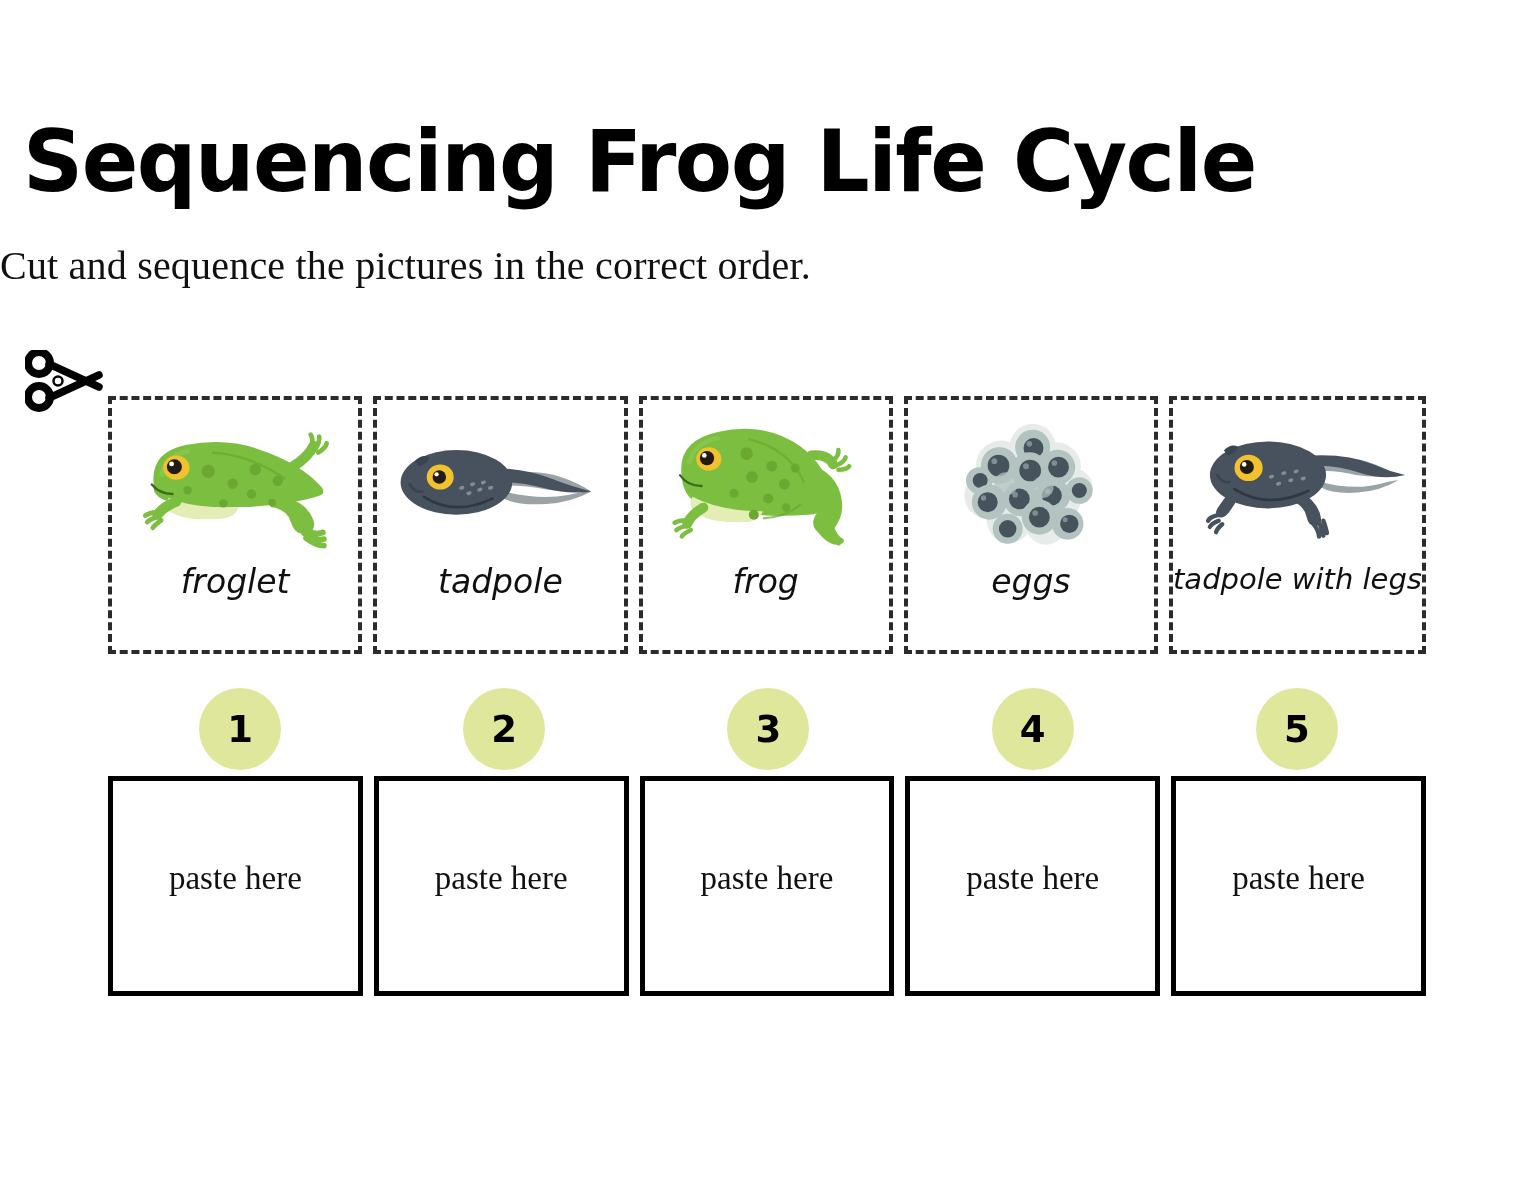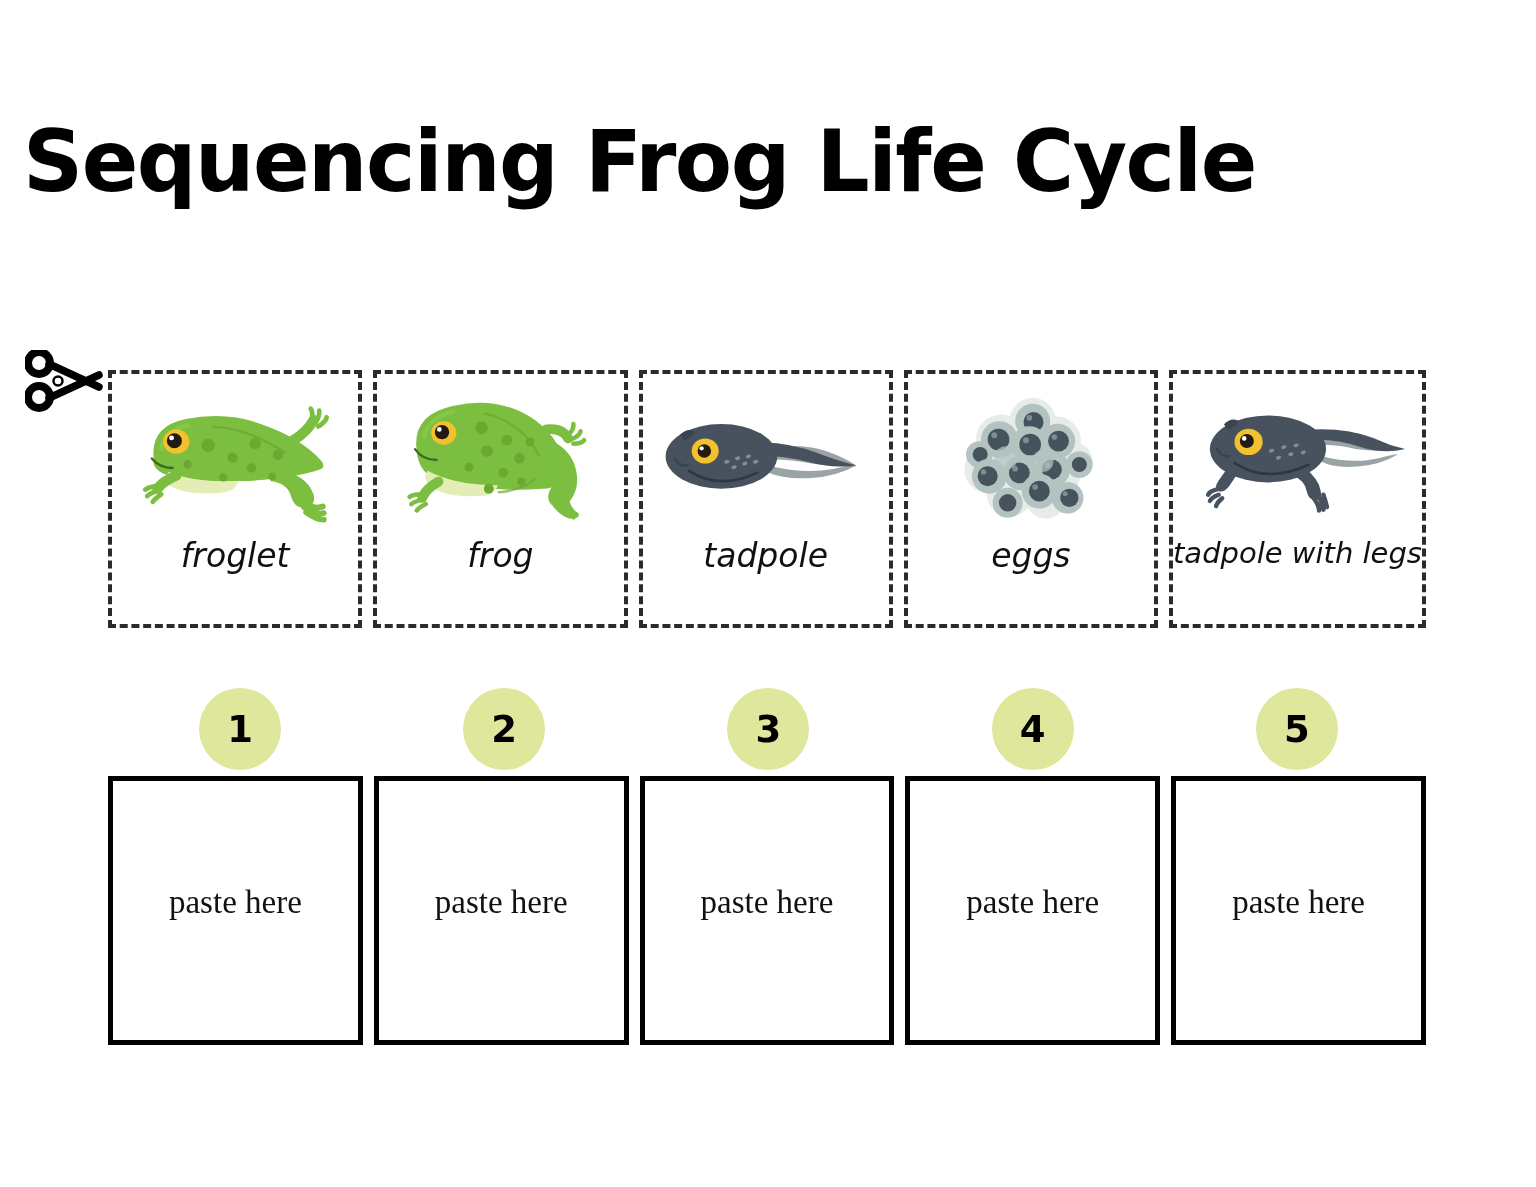--- a/index.html
+++ b/index.html
@@ -45,21 +45,21 @@
     left: 25px;
     top: 350px;
     width: 80px;
     height: 62px;
   }
 
   
   .cards-row {
     position: absolute;
     left: 108px;
-    top: 370px;
+    top: 396px;
     width: 1318px;
     height: 258px;
     display: flex;
     gap: 11px;
   }
   .cut-card {
     flex: 1 1 0;
     border: 4px dashed #2b2b2b;
     box-sizing: border-box;
     display: flex;
@@ -122,21 +122,21 @@
     font-size: 37px;
     color: #000000;
   }
 
   
   .boxes-row {
     position: absolute;
     left: 108px;
     top: 776px;
     width: 1318px;
-    height: 269px;
+    height: 220px;
     display: flex;
     gap: 11px;
   }
   .paste-box {
     flex: 1 1 0;
     border: 5px solid #000000;
     box-sizing: border-box;
     display: flex;
     align-items: center;
     justify-content: center;
@@ -147,20 +147,21 @@
     font-size: 33px;
     color: #111111;
     transform: translateY(-8px);
   }
 </style>
 </head>
 <body>
 
 <div class="header">
   <h1 class="worksheet-title">Sequencing Frog Life Cycle</h1>
+  <p class="worksheet-subtitle">Cut and sequence the pictures in the correct order.</p>
 </div>
 
 <div class="scissors-icon">
   <svg viewBox="0 0 80 62" width="80" height="62" aria-hidden="true">
     <g fill="none" stroke="#000000" stroke-width="7.5" stroke-linecap="round">
       <line x1="24" y1="14" x2="74" y2="37"></line>
       <line x1="24" y1="48" x2="74" y2="25"></line>
     </g>
     <circle cx="14" cy="13" r="11" fill="none" stroke="#000000" stroke-width="8"></circle>
     <circle cx="14" cy="47" r="11" fill="none" stroke="#000000" stroke-width="8"></circle>
@@ -204,20 +205,54 @@
         <circle cx="57" cy="52" r="2.6" fill="#ffffff"></circle>
 
         <path d="M36 74 q8 10 22 10" stroke="#3c6b22" stroke-width="2.6" fill="none" stroke-linecap="round"></path>
       </svg>
     </div>
     <div class="card-label">froglet</div>
   </div>
 
   <div class="cut-card">
     <div class="card-art">
+      <svg viewBox="0 0 250 120" width="225" height="110" aria-hidden="true">
+
+        <path d="M120 48 q42 -8 72 2 q18 6 34 16 q-26 2 -50 -2 q-30 -6 -56 -4 z" fill="#9aa3a6"></path>
+        <path d="M128 66 q40 10 72 4 q16 -4 26 -4 q-22 12 -50 14 q-30 2 -48 -6 z" fill="#9aa3a6"></path>
+
+        <path d="M112 40 q40 0 70 12 q20 8 44 14 q-26 4 -54 -4 q-32 -8 -60 -6 z" fill="#47525e"></path>
+
+        <ellipse cx="76" cy="56" rx="62" ry="36" fill="#47525e"></ellipse>
+
+        <path d="M30 32 q8 -8 16 -4 q-2 8 -12 10 z" fill="#3a4450"></path>
+
+        <ellipse cx="58" cy="50" rx="15" ry="14" fill="#f2c12e"></ellipse>
+        <circle cx="57" cy="50" r="7.5" fill="#231a12"></circle>
+        <circle cx="54" cy="47" r="2.4" fill="#ffffff"></circle>
+
+        <path d="M24 58 q6 10 14 8" stroke="#3a4450" stroke-width="3" fill="none" stroke-linecap="round"></path>
+
+        <path d="M40 72 q34 22 76 2" stroke="#2e3842" stroke-width="3" fill="none" stroke-linecap="round"></path>
+
+        <g fill="#8e979c" opacity="0.85">
+          <ellipse cx="82" cy="62" rx="3" ry="2" transform="rotate(-18 82 62)"></ellipse>
+          <ellipse cx="94" cy="58" rx="3" ry="2" transform="rotate(-18 94 58)"></ellipse>
+          <ellipse cx="106" cy="56" rx="3" ry="2" transform="rotate(-18 106 56)"></ellipse>
+          <ellipse cx="90" cy="68" rx="3" ry="2" transform="rotate(-18 90 68)"></ellipse>
+          <ellipse cx="102" cy="64" rx="3" ry="2" transform="rotate(-18 102 64)"></ellipse>
+          <ellipse cx="114" cy="62" rx="3" ry="2" transform="rotate(-18 114 62)"></ellipse>
+        </g>
+      </svg>
+    </div>
+    <div class="card-label">tadpole</div>
+  </div>
+
+  <div class="cut-card">
+    <div class="card-art">
       <svg viewBox="0 0 250 160" width="225" height="148" aria-hidden="true">
 
         <path d="M150 56 q42 -4 56 26 q10 26 -4 44 q-10 12 -20 4 q-8 -8 0 -20 q10 -16 -4 -30 q-12 -12 -30 -10 z" fill="#7cbe3f"></path>
         <path d="M186 130 q8 10 16 12 M192 128 q6 12 14 15 M198 125 q4 12 11 16" stroke="#7cbe3f" stroke-width="6" fill="none" stroke-linecap="round"></path>
 
         <path d="M176 46 q18 -2 24 10" stroke="#7cbe3f" stroke-width="11" fill="none" stroke-linecap="round"></path>
         <path d="M200 52 q7 -6 6 -12 M204 57 q9 -4 10 -9 M206 62 q9 0 12 -4" stroke="#7cbe3f" stroke-width="5" fill="none" stroke-linecap="round"></path>
 
         <path d="M32 70 q-6 -40 40 -50 q52 -12 92 16 q34 26 30 58 q-2 18 -22 18 q-58 4 -110 -8 q-28 -6 -30 -34 z" fill="#7cbe3f"></path>
 
@@ -241,54 +276,20 @@
         <path d="M40 56 q4 -24 34 -30" stroke="#8fcb52" stroke-width="5" fill="none" opacity="0.6"></path>
 
         <ellipse cx="62" cy="50" rx="14" ry="13" fill="#f2c12e"></ellipse>
         <circle cx="60" cy="49" r="8" fill="#231a12"></circle>
         <circle cx="57" cy="46" r="2.6" fill="#ffffff"></circle>
 
         <path d="M30 68 q8 12 24 12" stroke="#3c6b22" stroke-width="2.6" fill="none" stroke-linecap="round"></path>
       </svg>
     </div>
     <div class="card-label">frog</div>
-  </div>
-
-  <div class="cut-card">
-    <div class="card-art">
-      <svg viewBox="0 0 250 120" width="225" height="110" aria-hidden="true">
-
-        <path d="M120 48 q42 -8 72 2 q18 6 34 16 q-26 2 -50 -2 q-30 -6 -56 -4 z" fill="#9aa3a6"></path>
-        <path d="M128 66 q40 10 72 4 q16 -4 26 -4 q-22 12 -50 14 q-30 2 -48 -6 z" fill="#9aa3a6"></path>
-
-        <path d="M112 40 q40 0 70 12 q20 8 44 14 q-26 4 -54 -4 q-32 -8 -60 -6 z" fill="#47525e"></path>
-
-        <ellipse cx="76" cy="56" rx="62" ry="36" fill="#47525e"></ellipse>
-
-        <path d="M30 32 q8 -8 16 -4 q-2 8 -12 10 z" fill="#3a4450"></path>
-
-        <ellipse cx="58" cy="50" rx="15" ry="14" fill="#f2c12e"></ellipse>
-        <circle cx="57" cy="50" r="7.5" fill="#231a12"></circle>
-        <circle cx="54" cy="47" r="2.4" fill="#ffffff"></circle>
-
-        <path d="M24 58 q6 10 14 8" stroke="#3a4450" stroke-width="3" fill="none" stroke-linecap="round"></path>
-
-        <path d="M40 72 q34 22 76 2" stroke="#2e3842" stroke-width="3" fill="none" stroke-linecap="round"></path>
-
-        <g fill="#8e979c" opacity="0.85">
-          <ellipse cx="82" cy="62" rx="3" ry="2" transform="rotate(-18 82 62)"></ellipse>
-          <ellipse cx="94" cy="58" rx="3" ry="2" transform="rotate(-18 94 58)"></ellipse>
-          <ellipse cx="106" cy="56" rx="3" ry="2" transform="rotate(-18 106 56)"></ellipse>
-          <ellipse cx="90" cy="68" rx="3" ry="2" transform="rotate(-18 90 68)"></ellipse>
-          <ellipse cx="102" cy="64" rx="3" ry="2" transform="rotate(-18 102 64)"></ellipse>
-          <ellipse cx="114" cy="62" rx="3" ry="2" transform="rotate(-18 114 62)"></ellipse>
-        </g>
-      </svg>
-    </div>
-    <div class="card-label">tadpole</div>
   </div>
 
   <div class="cut-card">
     <div class="card-art">
       <svg viewBox="0 0 180 160" width="150" height="135" aria-hidden="true">
 
         <g fill="#e6ecea" opacity="0.95">
           <circle cx="92" cy="34" r="28"></circle>
           <circle cx="54" cy="56" r="30"></circle>
           <circle cx="120" cy="58" r="30"></circle>

